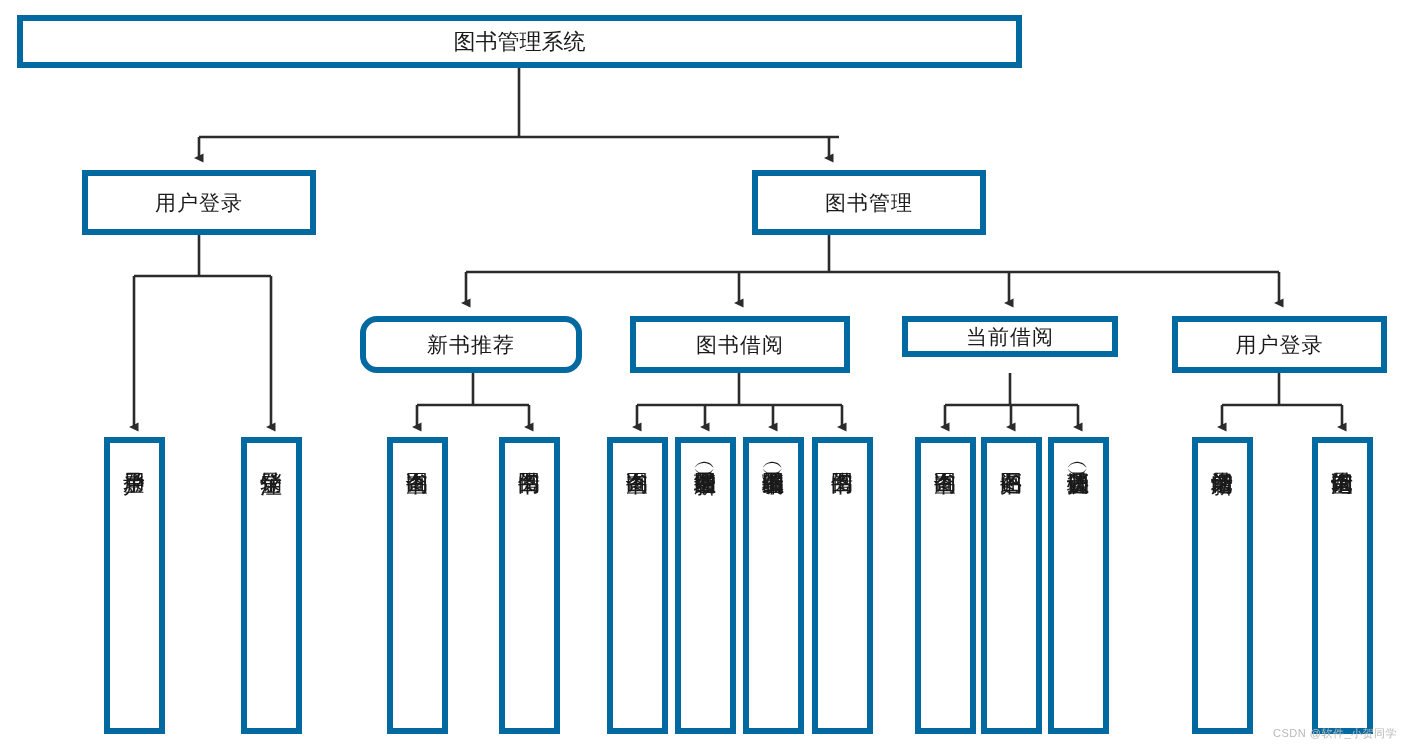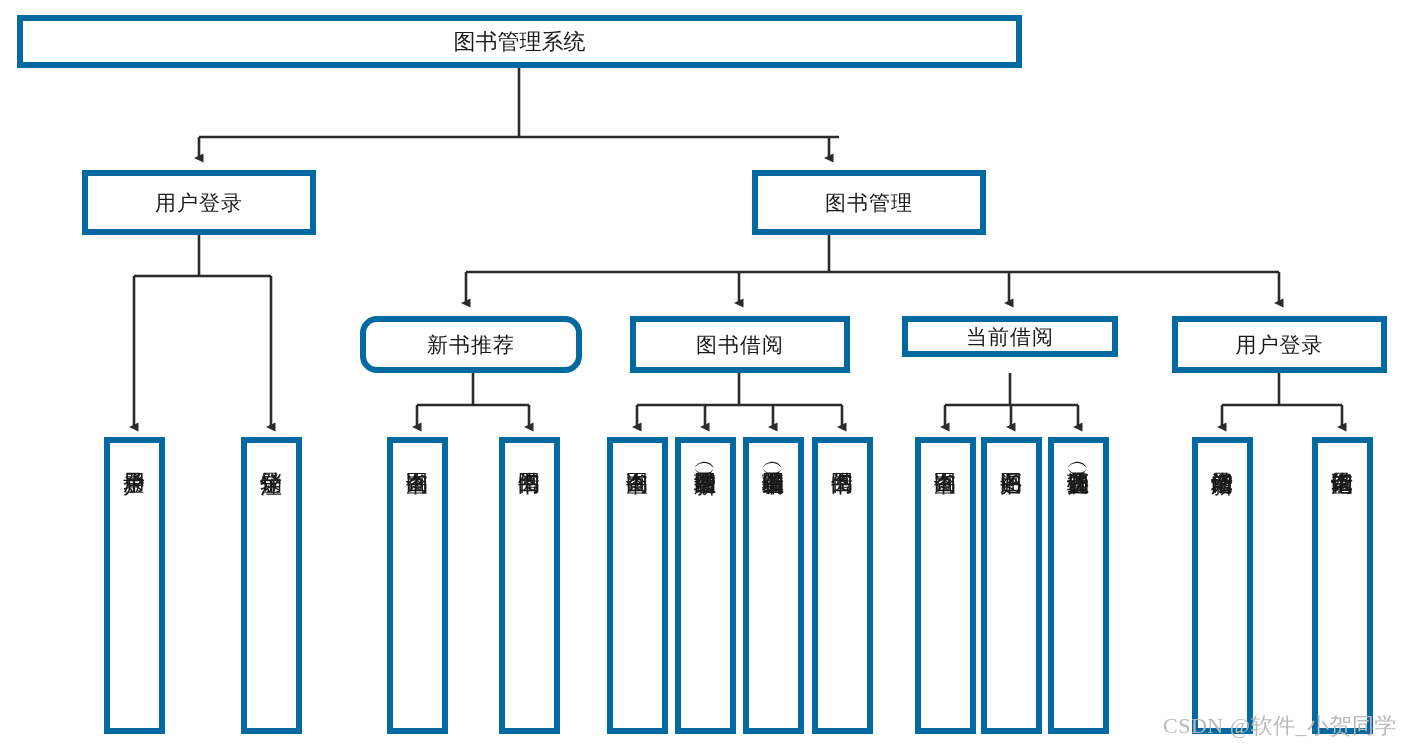--- a/index.html
+++ b/index.html
@@ -54,25 +54,24 @@
   .vtext {
     writing-mode: vertical-rl;
     text-orientation: upright;
     white-space: pre;
     display: block;
   }
   #watermark {
     position: absolute;
     right: 8px;
     bottom: 6px;
-    font-size: 22px;
+    font-size: 11px;
     color: #b9b9b9;
     letter-spacing: 0.5px;
     user-select: none;
-    font-family: Liberation Serif, serif;
   }
 </style>
 </head>
 <body>
 
 <div id="canvas">
 
   <svg id="edges" viewBox="0 0 1405 747">
     <defs>
       <marker id="arrow" markerWidth="10" markerHeight="10" refX="5" refY="5" orient="auto" markerUnits="userSpaceOnUse">

